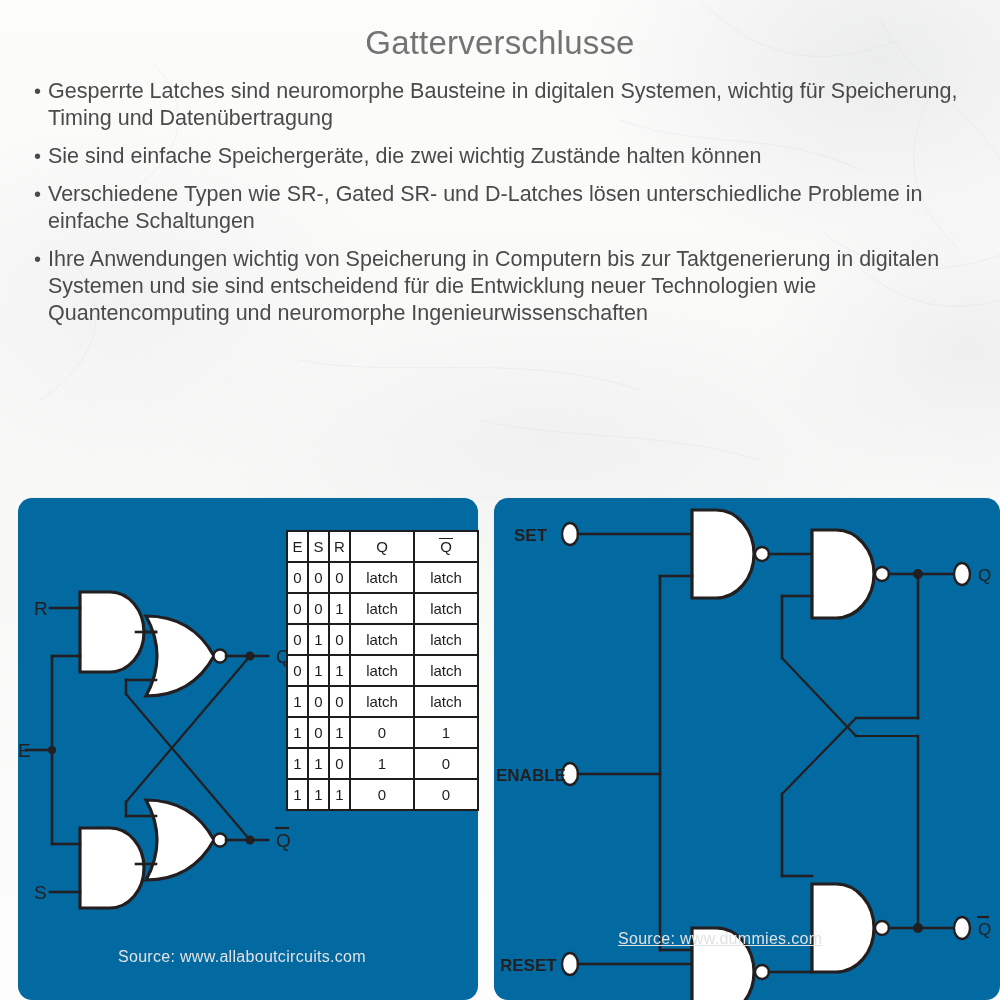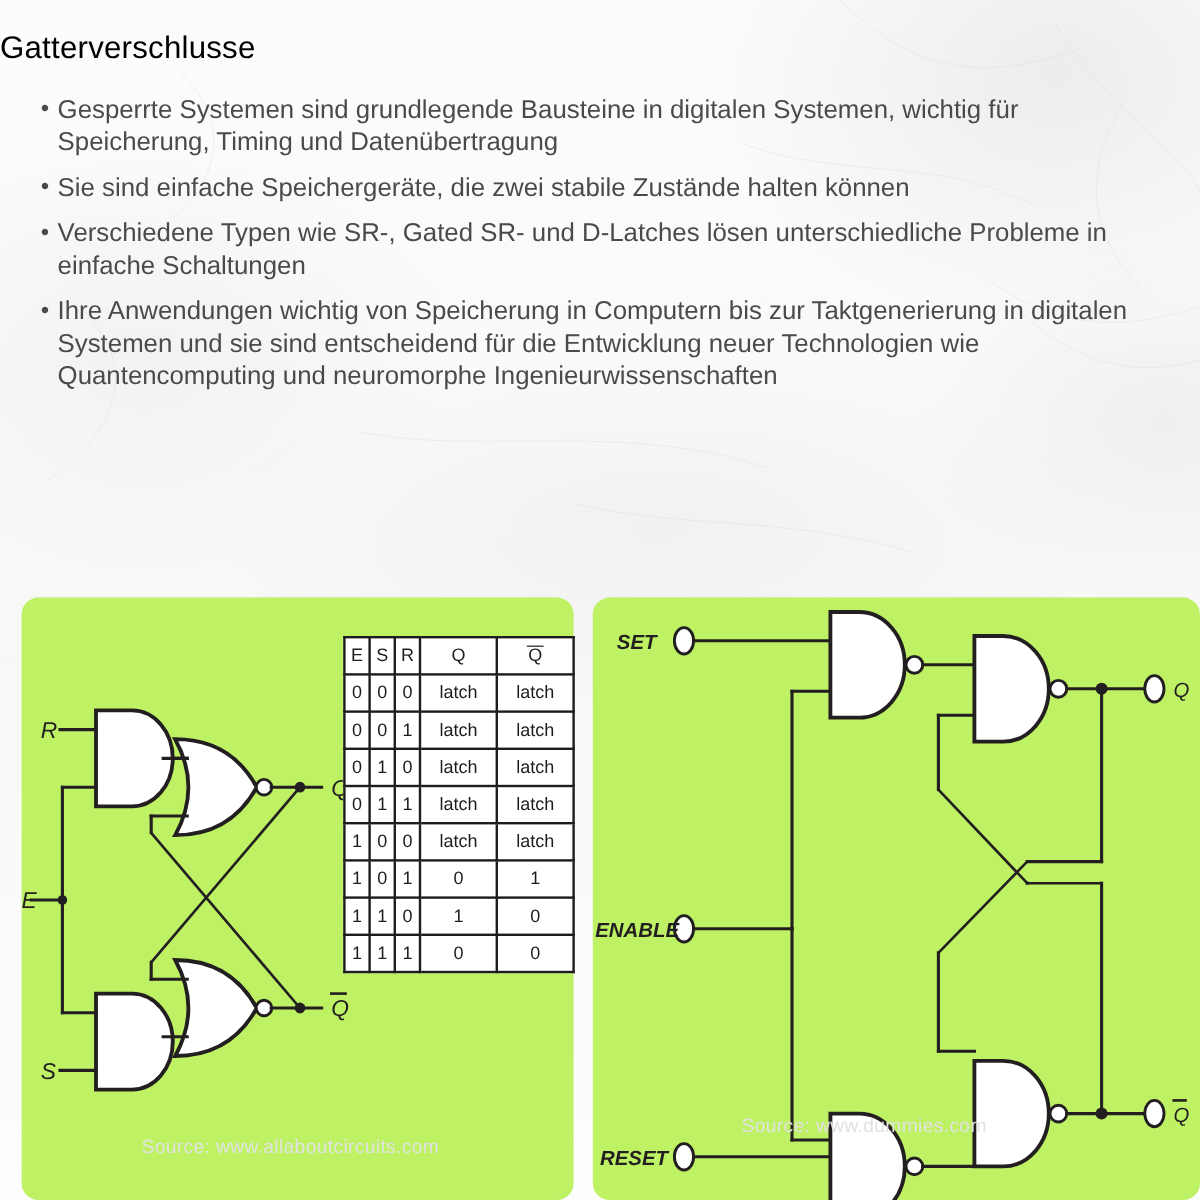--- a/index.html
+++ b/index.html
@@ -31,22 +31,23 @@
     inset: 0;
     pointer-events: none;
     opacity: 0.55;
   }
 
   #page-title {
     position: absolute;
     top: 24px;
     left: 0;
     width: 1000px;
-    font-size: 26px;
-    color: #000000;
+    text-align: center;
+    font-size: 33px;
+    color: #737373;
     letter-spacing: 0.2px;
     font-weight: 400;
   }
 
   #bullets {
     position: absolute;
     top: 78px;
     left: 34px;
     width: 930px;
     color: #4a4a4a;
@@ -65,23 +66,22 @@
     line-height: 27px;
     color: #4a4a4a;
   }
   .bullet .btxt {
     flex: 1 1 auto;
   }
 
   
   .panel {
     position: absolute;
-    background: #bef264;
+    background: #0369a1;
     border-radius: 14px;
-    font-style: italic;
   }
   #panel-left {
     left: 18px;
     top: 498px;
     width: 460px;
     height: 502px;
   }
   #panel-right {
     left: 494px;
     top: 498px;
@@ -98,21 +98,21 @@
   }
 
   .src-caption {
     position: absolute;
     font-size: 16px;
     color: #e2e2e2;
     letter-spacing: 0.3px;
     white-space: nowrap;
   }
   #src-left { left: 118px; top: 948px; }
-  #src-right { left: 618px; top: 930px; }
+  #src-right { left: 618px; top: 930px; text-decoration: underline; }
 
   svg { display: block; }
   .wire { stroke: #231f20; stroke-width: 2.6; fill: none; stroke-linecap: square; }
   .wire-thin { stroke: #231f20; stroke-width: 2.2; fill: none; }
   .gate { stroke: #231f20; stroke-width: 3.2; fill: #ffffff; }
   .bubble { stroke: #231f20; stroke-width: 2.4; fill: #ffffff; }
   .term { stroke: #231f20; stroke-width: 2.4; fill: #ffffff; }
   .jdot { fill: #231f20; }
   .siglabel { font-family: "Liberation Sans", sans-serif; fill: #231f20; }
 
@@ -155,25 +155,25 @@
     <path d="M820,230 C870,270 930,280 1000,255"></path>
     <path d="M150,60 C200,110 180,160 120,200"></path>
   </g>
 </svg>
 
 <div id="page-title">Gatterverschlusse</div>
 
 <div id="bullets">
   <div class="bullet">
     <span class="dot">•</span>
-    <span class="btxt">Gesperrte Systemen sind grundlegende Bausteine in digitalen Systemen, wichtig für Speicherung, Timing und Datenübertragung</span>
+    <span class="btxt">Gesperrte Latches sind neuromorphe Bausteine in digitalen Systemen, wichtig für Speicherung, Timing und Datenübertragung</span>
   </div>
   <div class="bullet">
     <span class="dot">•</span>
-    <span class="btxt">Sie sind einfache Speichergeräte, die zwei stabile Zustände halten können</span>
+    <span class="btxt">Sie sind einfache Speichergeräte, die zwei wichtig Zustände halten können</span>
   </div>
   <div class="bullet">
     <span class="dot">•</span>
     <span class="btxt">Verschiedene Typen wie SR-, Gated SR- und D-Latches lösen unterschiedliche Probleme in einfache Schaltungen</span>
   </div>
   <div class="bullet">
     <span class="dot">•</span>
     <span class="btxt">Ihre Anwendungen wichtig von Speicherung in Computern bis zur Taktgenerierung in digitalen Systemen und sie sind entscheidend für die Entwicklung neuer Technologien wie Quantencomputing und neuromorphe Ingenieurwissenschaften</span>
   </div>
 </div>

